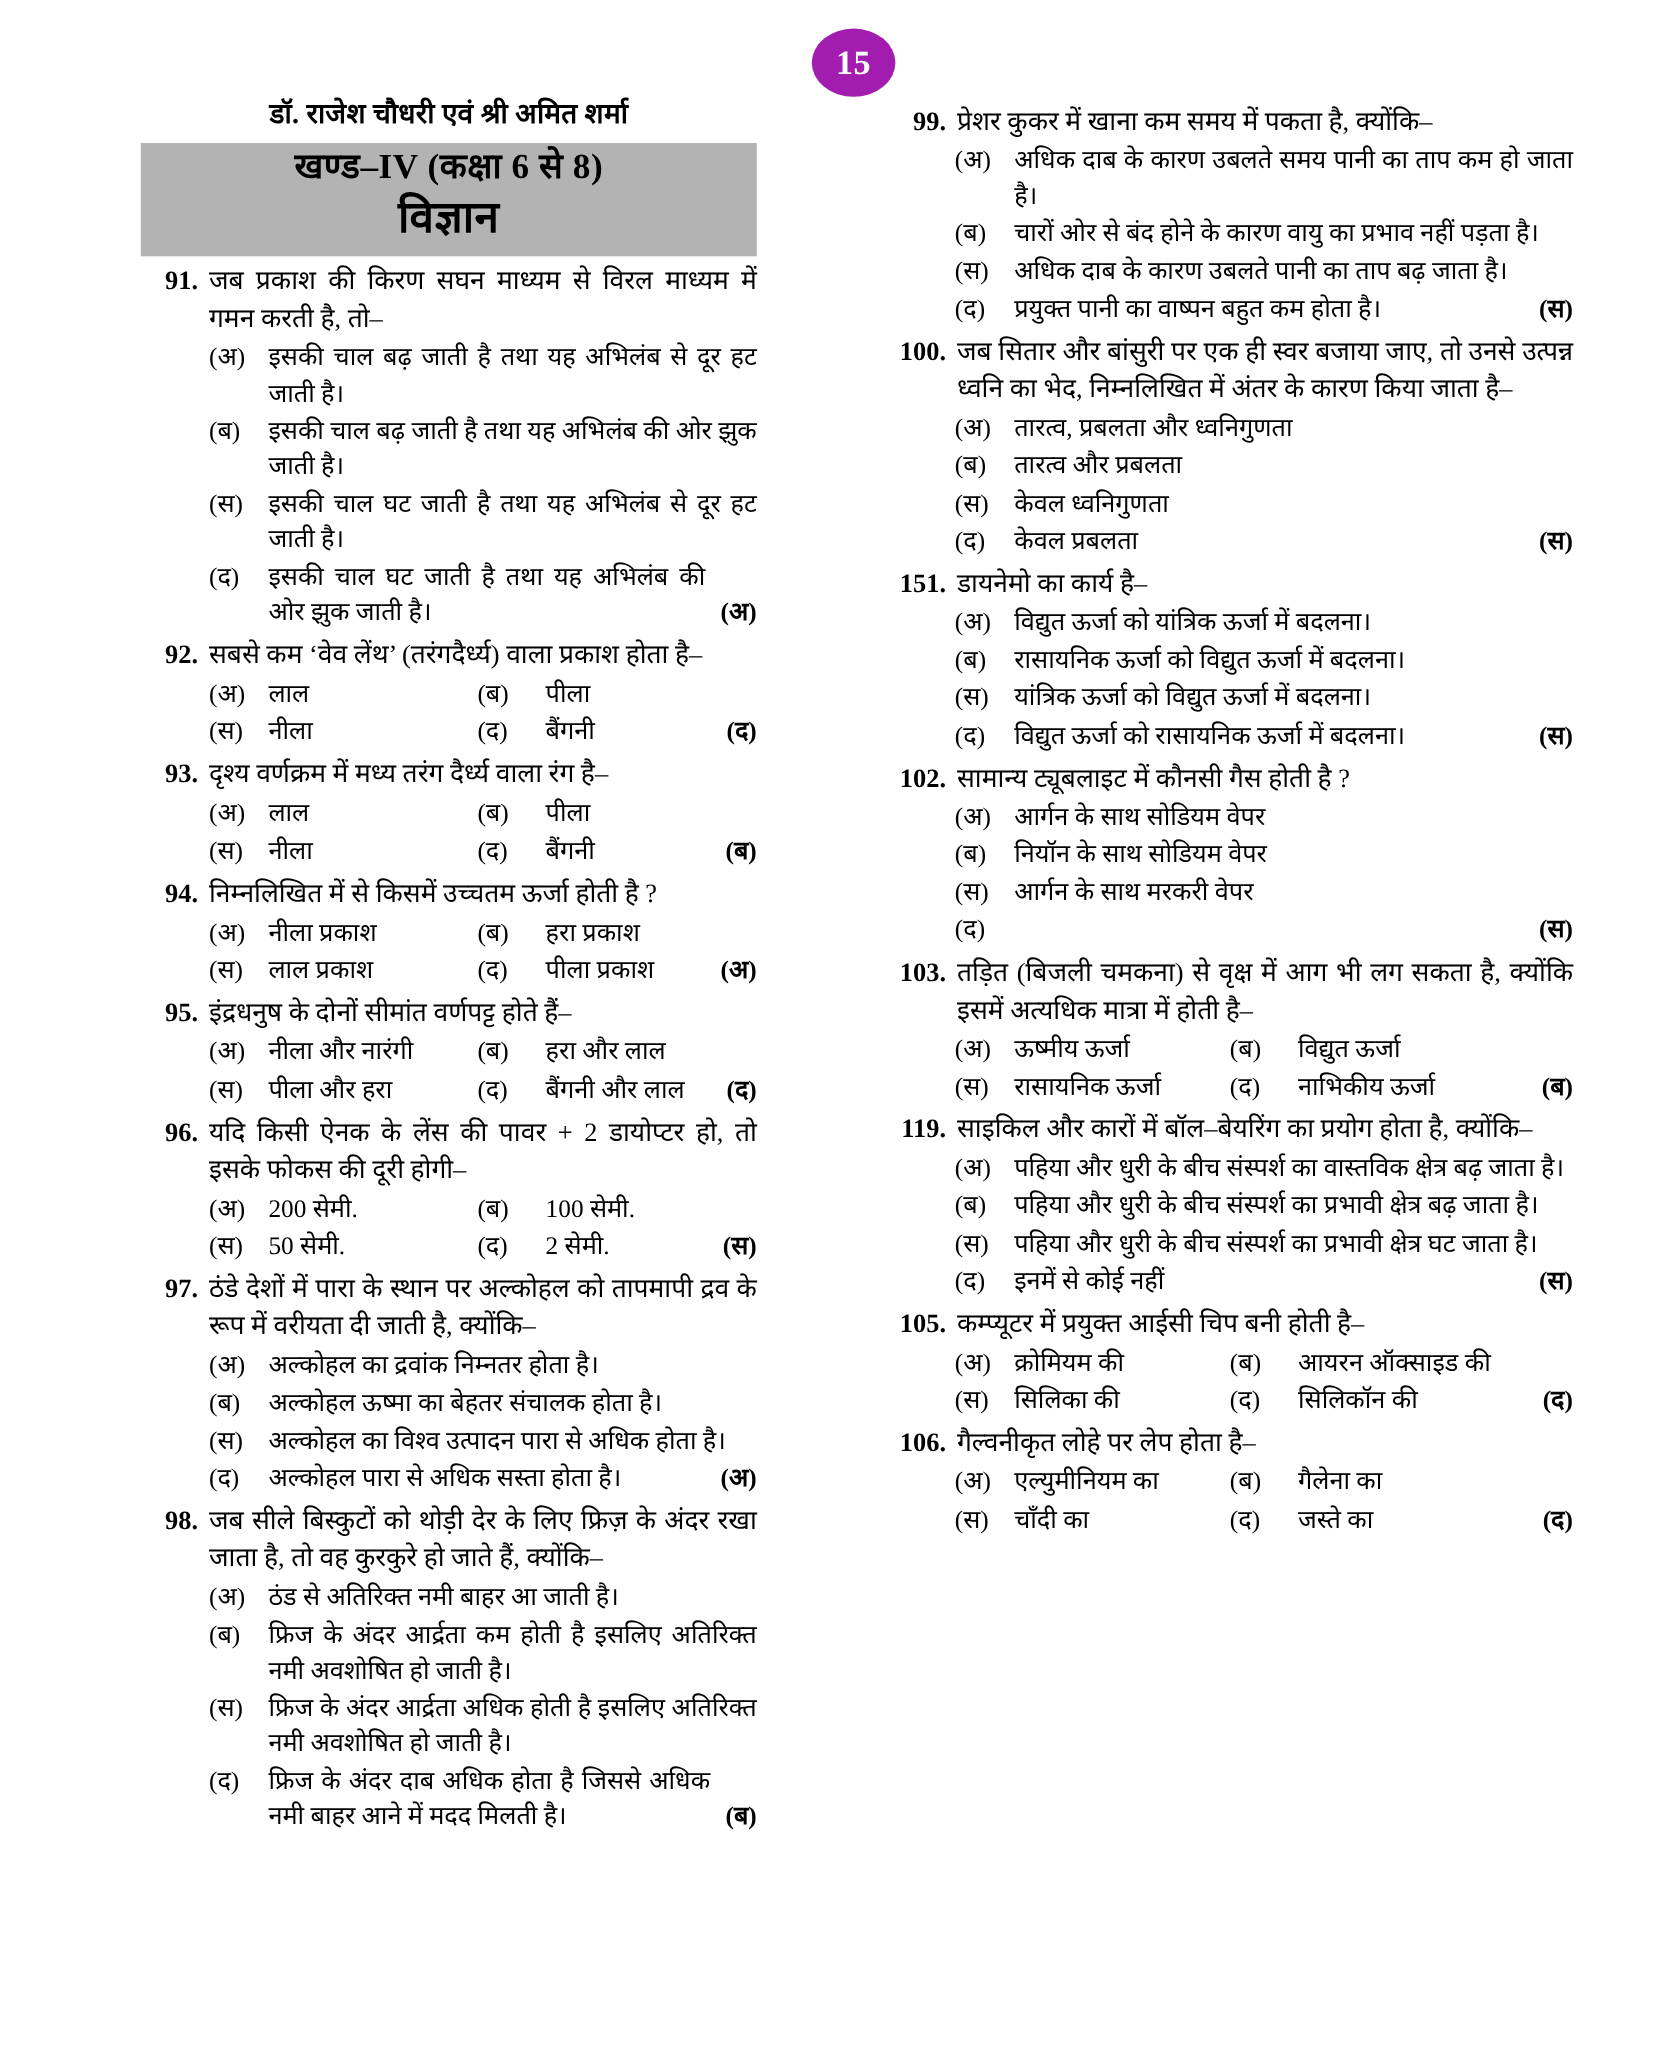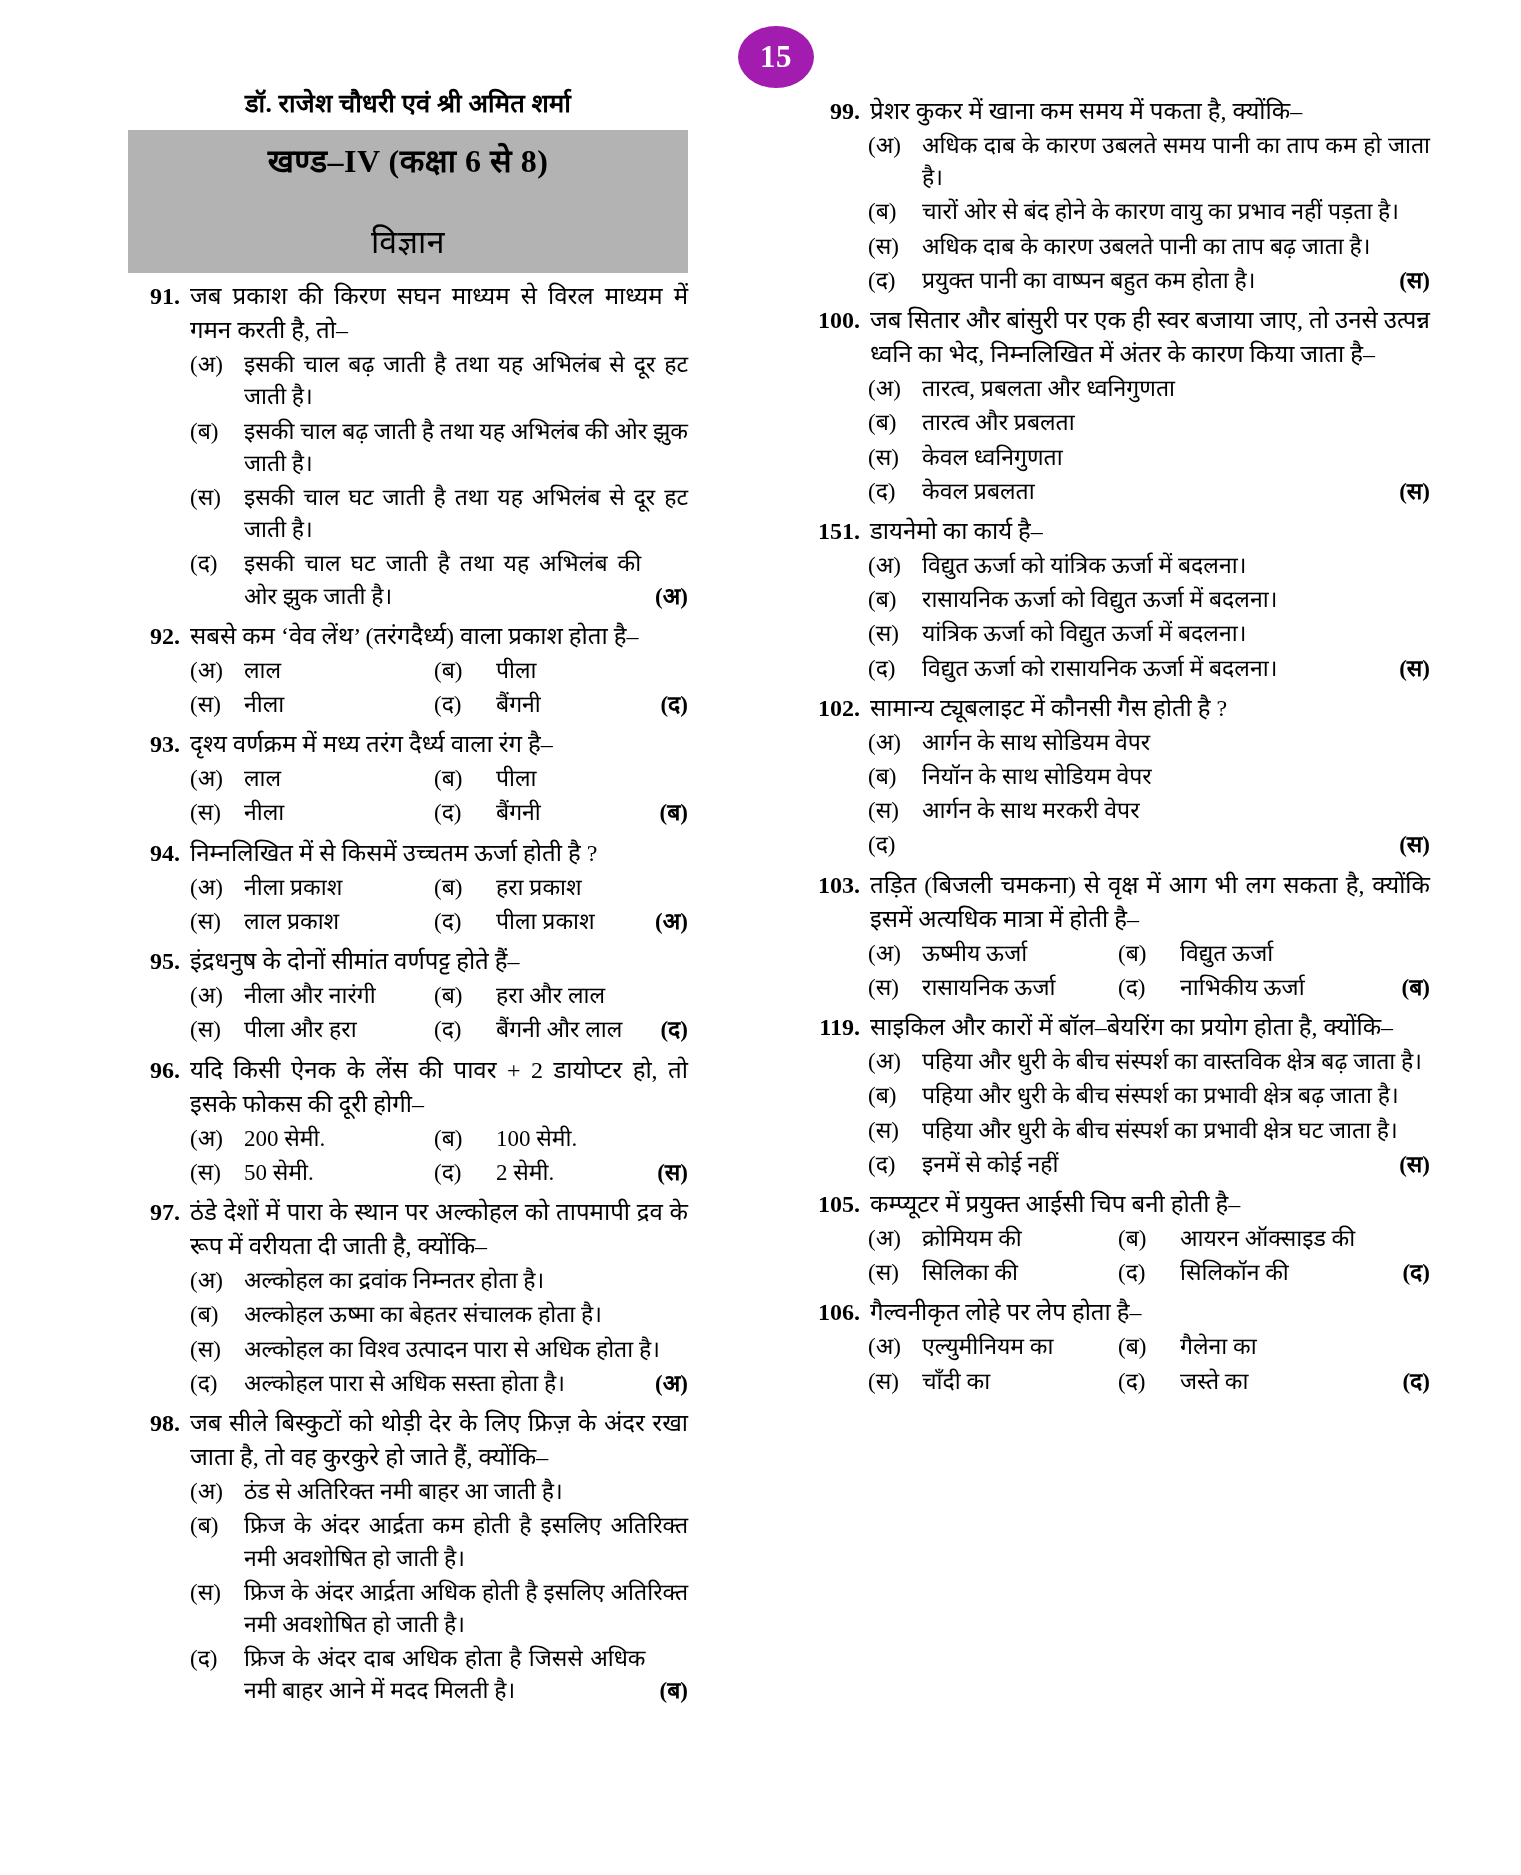--- a/index.html
+++ b/index.html
@@ -57,35 +57,34 @@
     font-weight: bold;
     text-align: center;
     letter-spacing: 0.2px;
     line-height: 1.25;
   }
 
   
   .section-head {
     margin-top: 10px;
     background: #b3b3b3;
-    padding: 10px 0 10px 0;
+    padding: 0 0 10px 0;
     text-align: center;
   }
   .section-head .line1 {
     font-size: 32px;
     font-weight: bold;
     line-height: 1.32;
     letter-spacing: 0.5px;
   }
   .section-head .line2 {
-    font-size: 32px;
-    font-weight: normal;
+    font-size: 40px;
+    font-weight: bold;
     line-height: 1.28;
     letter-spacing: 0.5px;
-    margin-top: 40px;
   }
 
   
   .q {
     display: flex;
     align-items: flex-start;
     margin-top: 6px;
   }
   .q-num {
     flex: 0 0 auto;

